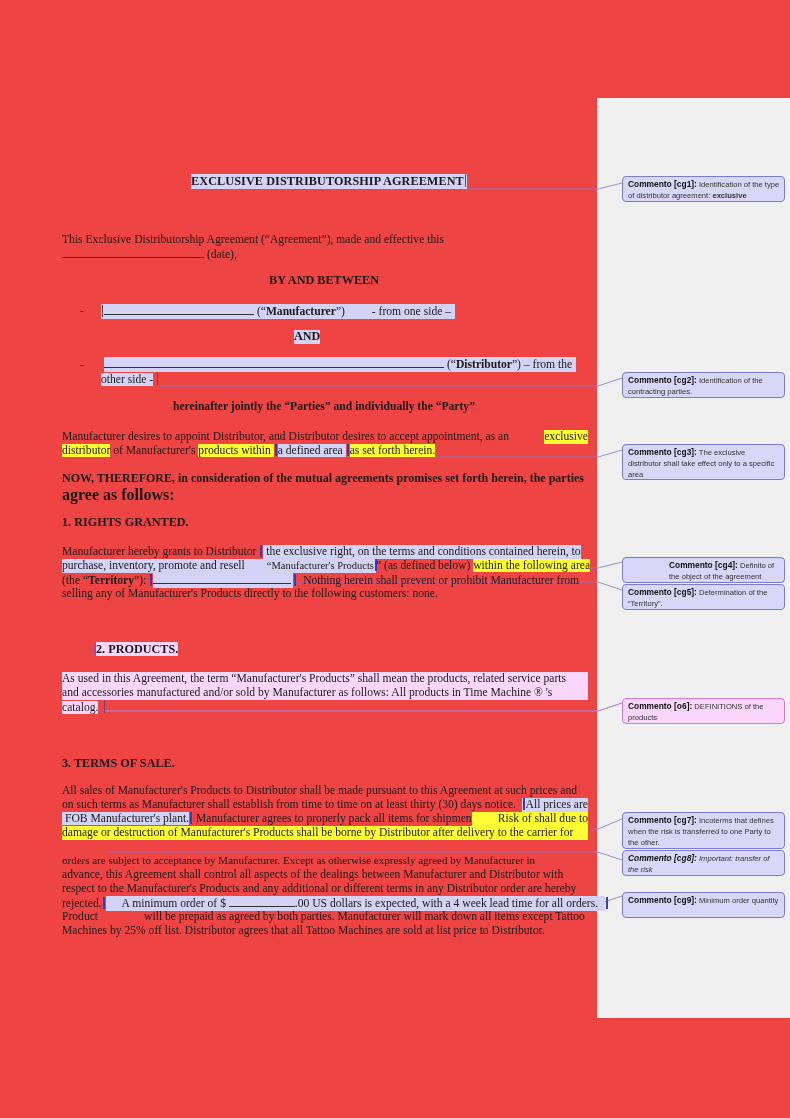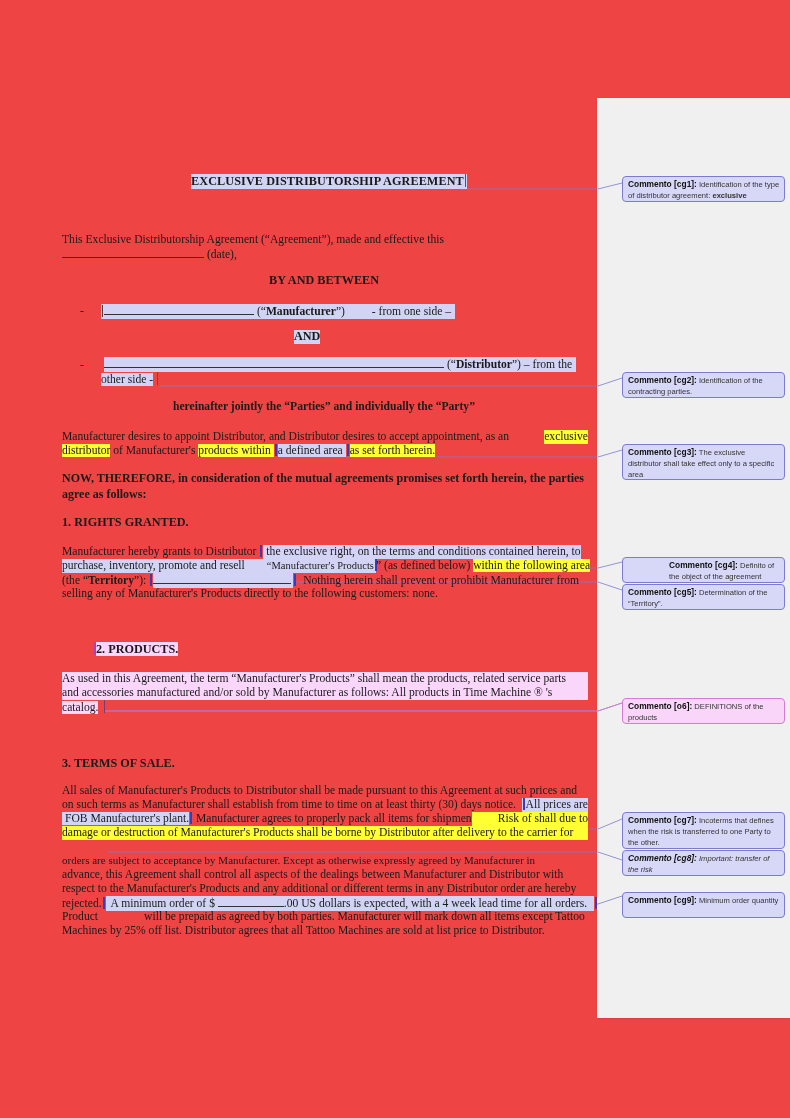--- a/index.html
+++ b/index.html
@@ -82,21 +82,21 @@
 
   <div class="t" style="left:62px; top:430px; width:526px;">
     <span>Manufacturer desires to appoint Distributor, and Distributor desires to accept appointment, as an</span>
     <span class="hl-y" style="position:absolute; right:0;">exclusive</span>
   </div>
   <div class="t" style="left:62px; top:444px;">
     <span class="hl-y">distributor</span><span> of Manufacturer's </span><span class="hl-y">products within </span><span class="cursor"></span><span class="hl-b">a defined area </span><span class="cursor"></span><span class="hl-y">as set forth herein.</span>
   </div>
 
   <div class="t b" style="left:62px; top:472px; font-size:12px;">NOW, THEREFORE, in consideration of the mutual agreements promises set forth herein, the parties</div>
-  <div class="t b" style="left:62px; top:488px; font-size:12px;">agree as follows:</div>
+  <div class="t b" style="left:62px; top:488px; font-size:16px;">agree as follows:</div>
 
   <div class="t heading" style="left:62px; top:516px;">1. RIGHTS GRANTED.</div>
   <div class="t" style="left:62px; top:545px;">
     <span>Manufacturer hereby grants to Distributor </span><span class="cursor"></span><span class="hl-b" style="padding-left:3px; display:inline-block; width:315px;">the exclusive right, on the terms and conditions contained herein, to</span>
   </div>
   <div class="t" style="left:62px; top:559px;">
     <span class="hl-b" style="display:inline-block; width:314px;"><span>purchase, inventory, promote and resell</span><span style="margin-left:22px; font-size:10.5px;">“Manufacturer's Products</span><span class="cursor"></span></span><span>” (as defined below) </span><span class="hl-y">within the following area</span>
   </div>
   <div class="t" style="left:62px; top:573px;">
     <span>(the “</span><span class="b">Territory</span><span>”): </span><span class="cursor"></span><span class="hl-b" style="display:inline-block; width:140px;"><span class="blank" style="width:138px;"></span></span><span class="cursor"></span><span style="margin-left:6px;">Nothing herein   shall prevent or prohibit Manufacturer from</span>
@@ -120,21 +120,21 @@
     <span>on such terms as Manufacturer shall establish from time to time on at least thirty (30) days notice.</span><span class="hl-b" style="position:absolute; right:0;"><span class="cursor"></span><span>All prices are</span></span>
   </div>
   <div class="t" style="left:62px; top:812px; width:526px;">
     <span class="hl-b" style="padding-left:3px;">FOB Manufacturer's plant.</span><span class="cursor"></span><span> Manufacturer agrees to properly pack all items for shipment.</span><span class="hl-y" style="position:absolute; right:0; padding-left:26px;">Risk of shall due to</span>
   </div>
   <div class="t hl-y" style="left:62px; top:826px; width:526px;">damage or destruction of     Manufacturer's Products shall be borne by Distributor after delivery to the carrier for</div>
   <div class="t" style="left:62px; top:854px; font-size:11px;">orders are subject to acceptance by Manufacturer. Except as otherwise expressly agreed by Manufacturer in</div>
   <div class="t" style="left:62px; top:868px;">advance, this Agreement shall control all aspects of the dealings between Manufacturer and Distributor with</div>
   <div class="t" style="left:62px; top:882px;">respect to the Manufacturer's Products and any additional or different terms in any Distributor order are hereby</div>
   <div class="t" style="left:62px; top:896px;">
-    <span>rejected.</span><span class="cursor"></span><span class="hl-b" style="display:inline-block; width:483px; padding-left:5px;"><span>A minimum order of $ </span><span class="blank" style="width:66px;"></span><span>.00 US dollars is expected, with a 4 week lead time for all orders.</span></span><span class="cursor"></span>
+    <span>rejected.</span><span class="cursor"></span><span class="hl-b" style="display:inline-block; width:483px; padding-left:16px;"><span>A minimum order of $ </span><span class="blank" style="width:66px;"></span><span>.00 US dollars is expected, with a 4 week lead time for all orders.</span></span><span class="cursor"></span>
   </div>
   <div class="t" style="left:62px; top:910px;">
     <span>Product</span><span style="margin-left:46px;">will be prepaid as agreed by both parties. Manufacturer will mark down all items except Tattoo</span>
   </div>
   <div class="t" style="left:62px; top:924px;">Machines by 25% off list. Distributor agrees that all Tattoo Machines are sold at list price to Distributor.</div>
 
   <div class="comment" style="top:176px; height:26px;">
     <span class="lbl">Commento [cg1]:</span> <span>Identification of the type of distributor agreement: </span><b>exclusive</b>
   </div>
   <div class="comment" style="top:372px; height:26px;">

